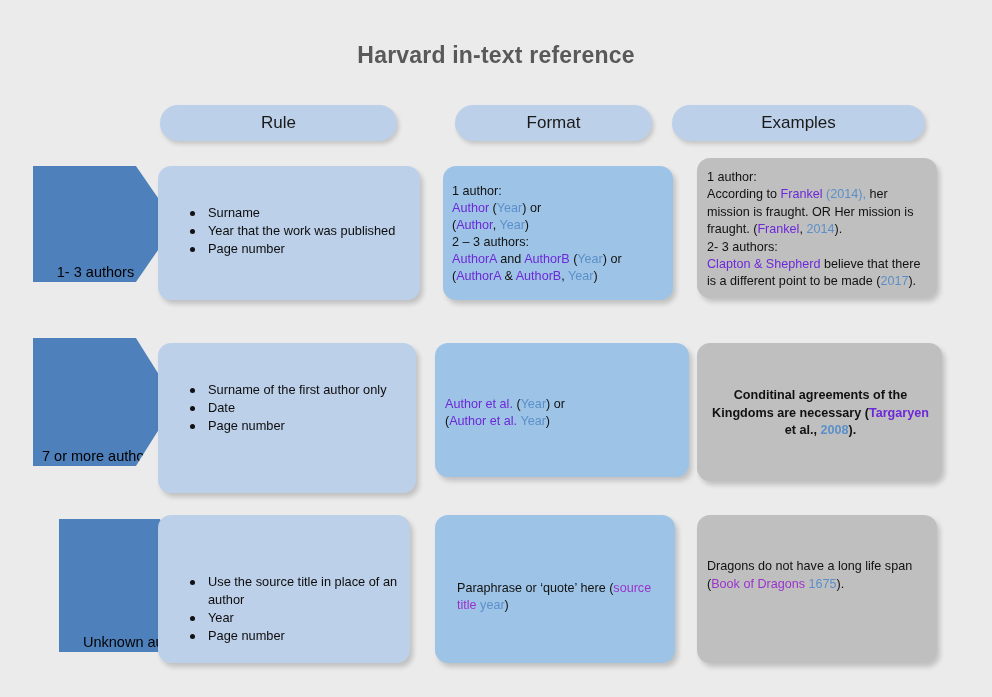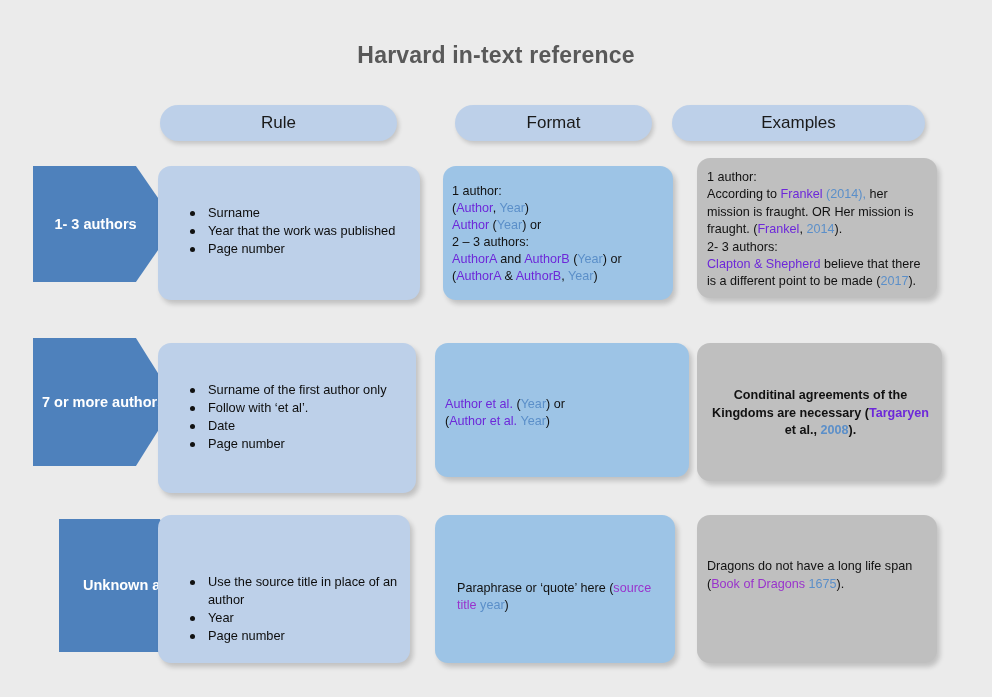--- a/index.html
+++ b/index.html
@@ -47,29 +47,28 @@
     box-shadow: 2px 3px 4px rgba(0,0,0,0.16);
   }
   .hdr-rule    { left: 160px; top: 105px; width: 237px; }
   .hdr-format  { left: 455px; top: 105px; width: 197px; }
   .hdr-example { left: 672px; top: 105px; width: 253px; }
 
   
   .arrow {
     position: absolute;
     background: #4E81BC;
-    color: #ffffff;
+    color: #000000;
     font-size: 14.5px;
     line-height: 1.28;
     display: flex;
-    align-items: center;
+    align-items: flex-end;
     box-sizing: border-box;
     filter: drop-shadow(2px 3px 3px rgba(0,0,0,0.22));
     clip-path: polygon(0% 0%, 72% 0%, 100% 50%, 72% 100%, 0% 100%);
-    font-weight: bold;
   }
   .arrow-1 {
     left: 33px; top: 166px; width: 143px; height: 116px;
     padding-left: 8px; justify-content: center;
   }
   .arrow-1 .arrow-text { padding-right: 26px; }
   .arrow-2 {
     left: 33px; top: 338px; width: 143px; height: 128px;
     padding-left: 9px;
   }
@@ -180,39 +179,38 @@
       <ul class="bullets">
           <li>Surname</li>
           <li>Year that the work was published</li>
           <li>Page number</li>
         </ul>
     </div>
   </div>
   <div class="box box-format fmt-1">
     <div class="txt">
         <div><span class="plain">1 author:</span></div>
+        <div><span class="author">Author</span><span class="plain"> (</span><span class="year">Year</span><span class="plain">) or</span></div>
         <div><span class="plain">(</span><span class="author">Author</span><span class="plain">, </span><span class="year">Year</span><span class="plain">)</span></div>
-        <div><span class="author">Author</span><span class="plain"> (</span><span class="year">Year</span><span class="plain">) or</span></div>
         <div><span class="plain">2 – 3 authors:</span></div>
         <div><span class="author">AuthorA</span><span class="plain"> and </span><span class="author">AuthorB</span><span class="plain"> (</span><span class="year">Year</span><span class="plain">) or</span></div>
         <div><span class="plain">(</span><span class="author">AuthorA</span><span class="plain"> &amp; </span><span class="author">AuthorB</span><span class="plain">, </span><span class="year">Year</span><span class="plain">)</span></div>
       </div>
   </div>
   <div class="box box-example ex-1">
     <div class="txt"><span class="plain">1 author:</span><br><span class="plain">According to </span><span class="author">Frankel</span><span class="plain"> </span><span class="year">(2014),</span><span class="plain"> her mission is fraught. OR Her mission is fraught. (</span><span class="author">Frankel</span><span class="plain">, </span><span class="year">2014</span><span class="plain">).</span><br><span class="plain">2- 3 authors:</span><br><span class="author">Clapton &amp; Shepherd</span><span class="plain"> believe that there is a different point to be made (</span><span class="year">2017</span><span class="plain">).</span></div>
   </div>
 
   <div class="arrow arrow-2">
     <span class="arrow-text">7 or more authors</span>
   </div>
   <div class="box box-rule rule-2">
     <div class="rule-body-2">
       <ul class="bullets">
           <li>Surname of the first author only</li>
-          <li>Follow with ‘et al’.</li>
           <li>Date</li>
           <li>Page number</li>
         </ul>
     </div>
   </div>
   <div class="box box-format fmt-2">
     <div class="txt">
         <div><span class="author">Author et al.</span><span class="plain"> (</span><span class="year">Year</span><span class="plain">) or</span></div>
         <div><span class="plain">(</span><span class="author">Author et al.</span><span class="plain"> </span><span class="year">Year</span><span class="plain">)</span></div>
       </div>

